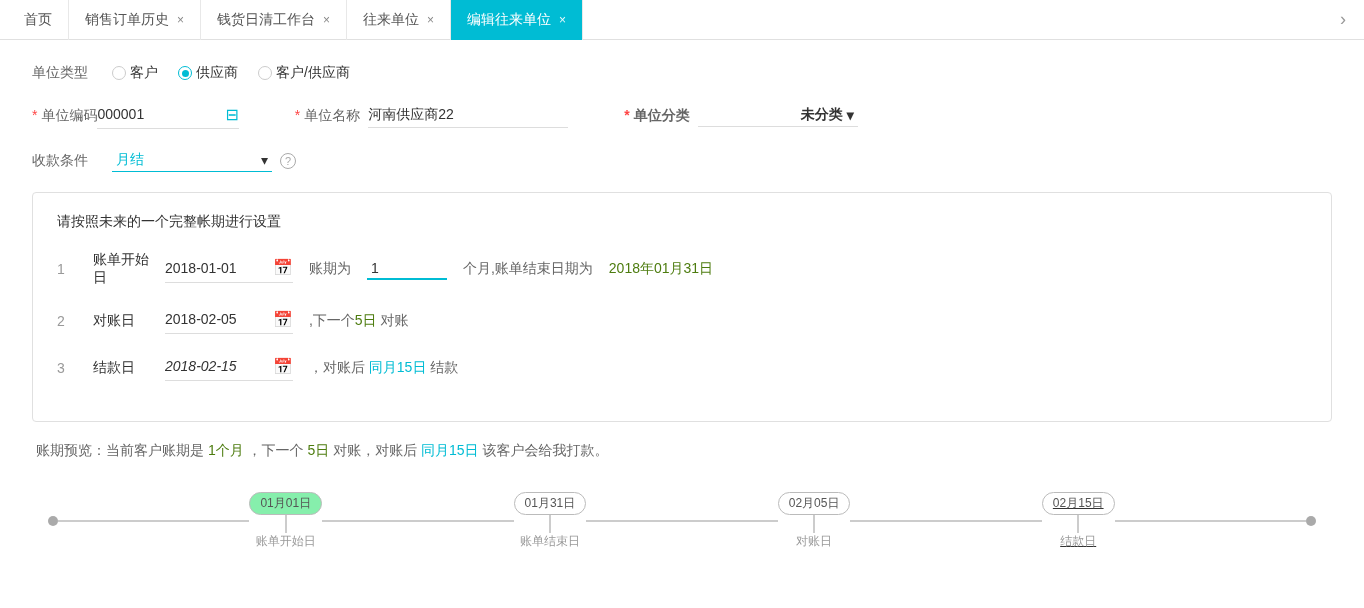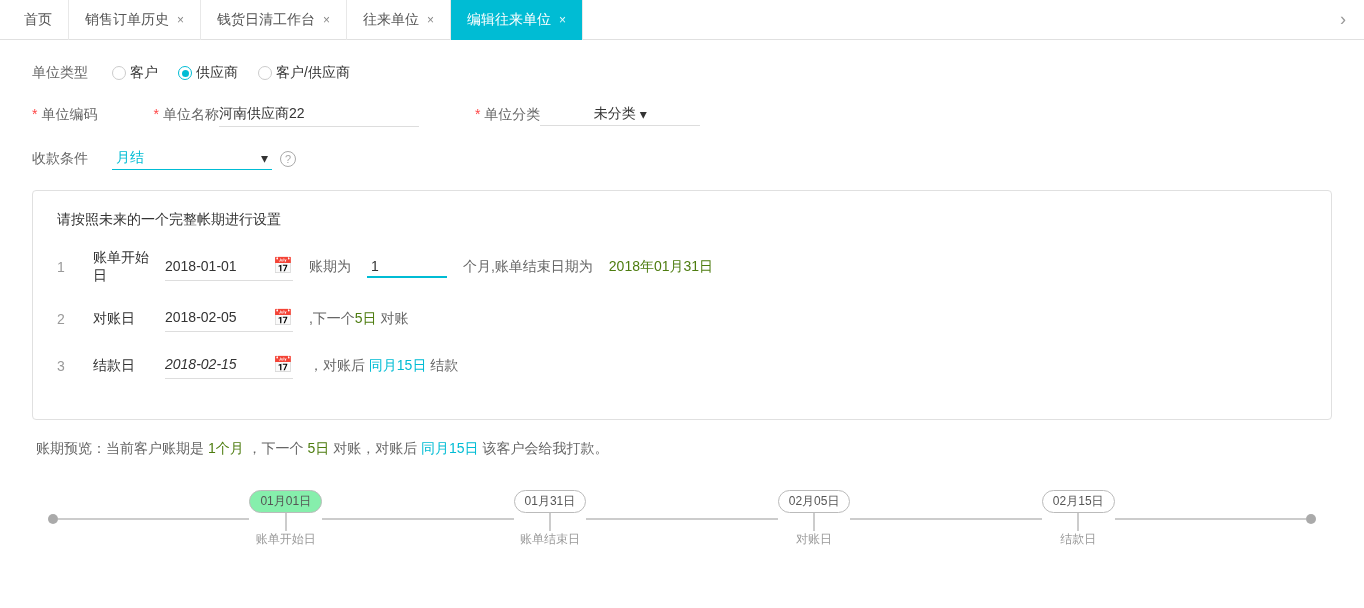--- a/index.html
+++ b/index.html
@@ -240,34 +240,38 @@
       </label>
     </div>
   </div>
 
   <div class="form-row">
 
     <div style="display:flex;align-items:center;gap:0;">
       <span class="form-label">
         <span class="required-star">*</span><span>单位编码</span>
       </span>
-    </div>
-
-    <div style="display:flex;align-items:center;margin-left:32px;">
+      <div class="input-wrapper">
+        <input class="input-field" type="text" style="width: 120px;" value="000001">
+        <span class="calendar-icon">⊟</span>
+      </div>
+    </div>
+
+    <div style="display:flex;align-items:center;gap:8px;margin-left:32px;">
       <span class="form-label">
         <span class="required-star">*</span><span>单位名称</span>
       </span>
       <input class="input-field" type="text" style="width: 200px;" value="河南供应商22">
     </div>
 
-    <div style="display:flex;align-items:center;gap:0;margin-left:32px;">
+    <div style="display:flex;align-items:center;gap:8px;margin-left:32px;font-weight:bold;">
       <span class="form-label">
         <span class="required-star">*</span><span>单位分类</span>
       </span>
-      <div class="select-wrapper" style="width:160px;justify-content:center;padding: 2px 4px;">
+      <div class="select-wrapper" style="width:160px;justify-content:flex-end;padding: 2px 4px;">
         <span>未分类</span>
         <span class="select-arrow">▾</span>
       </div>
     </div>
   </div>
 
   <div class="form-row">
     <span class="form-label">收款条件</span>
     <div style="display:flex;align-items:center;gap:8px;">
       <div class="select-wrapper" style="width:160px;justify-content:space-between;padding:2px 4px; border-bottom-color:#00bcd4;">
@@ -349,21 +353,21 @@
       <div style="flex:1;height:2px;background:#ccc;"></div>
 
       <div style="display:flex;flex-direction:column;align-items:center;flex-shrink:0;">
         <div style="border:1px solid #bbb;border-radius:12px;padding:2px 10px;font-size:12px;color:#555;background:#fff;white-space:nowrap;">02月05日</div>
         <div style="width:2px;height:18px;background:#ccc;"></div>
         <div style="font-size:12px;color:#999;white-space:nowrap;">对账日</div>
       </div>
 
       <div style="flex:1;height:2px;background:#ccc;"></div>
 
-      <div style="display:flex;flex-direction:column;align-items:center;flex-shrink:0;">
+      <div style="display:flex;flex-direction:column;align-items:center;flex-shrink:0;text-decoration:underline;">
         <div style="border:1px solid #bbb;border-radius:12px;padding:2px 10px;font-size:12px;color:#555;background:#fff;white-space:nowrap;">02月15日</div>
         <div style="width:2px;height:18px;background:#ccc;"></div>
         <div style="font-size:12px;color:#999;white-space:nowrap;">结款日</div>
       </div>
 
       <div style="flex:1;height:2px;background:#ccc;"></div>
 
       <div style="width:10px;height:10px;border-radius:50%;background:#aaa;flex-shrink:0;position:relative;z-index:2;"></div>
     </div>
   </div>

